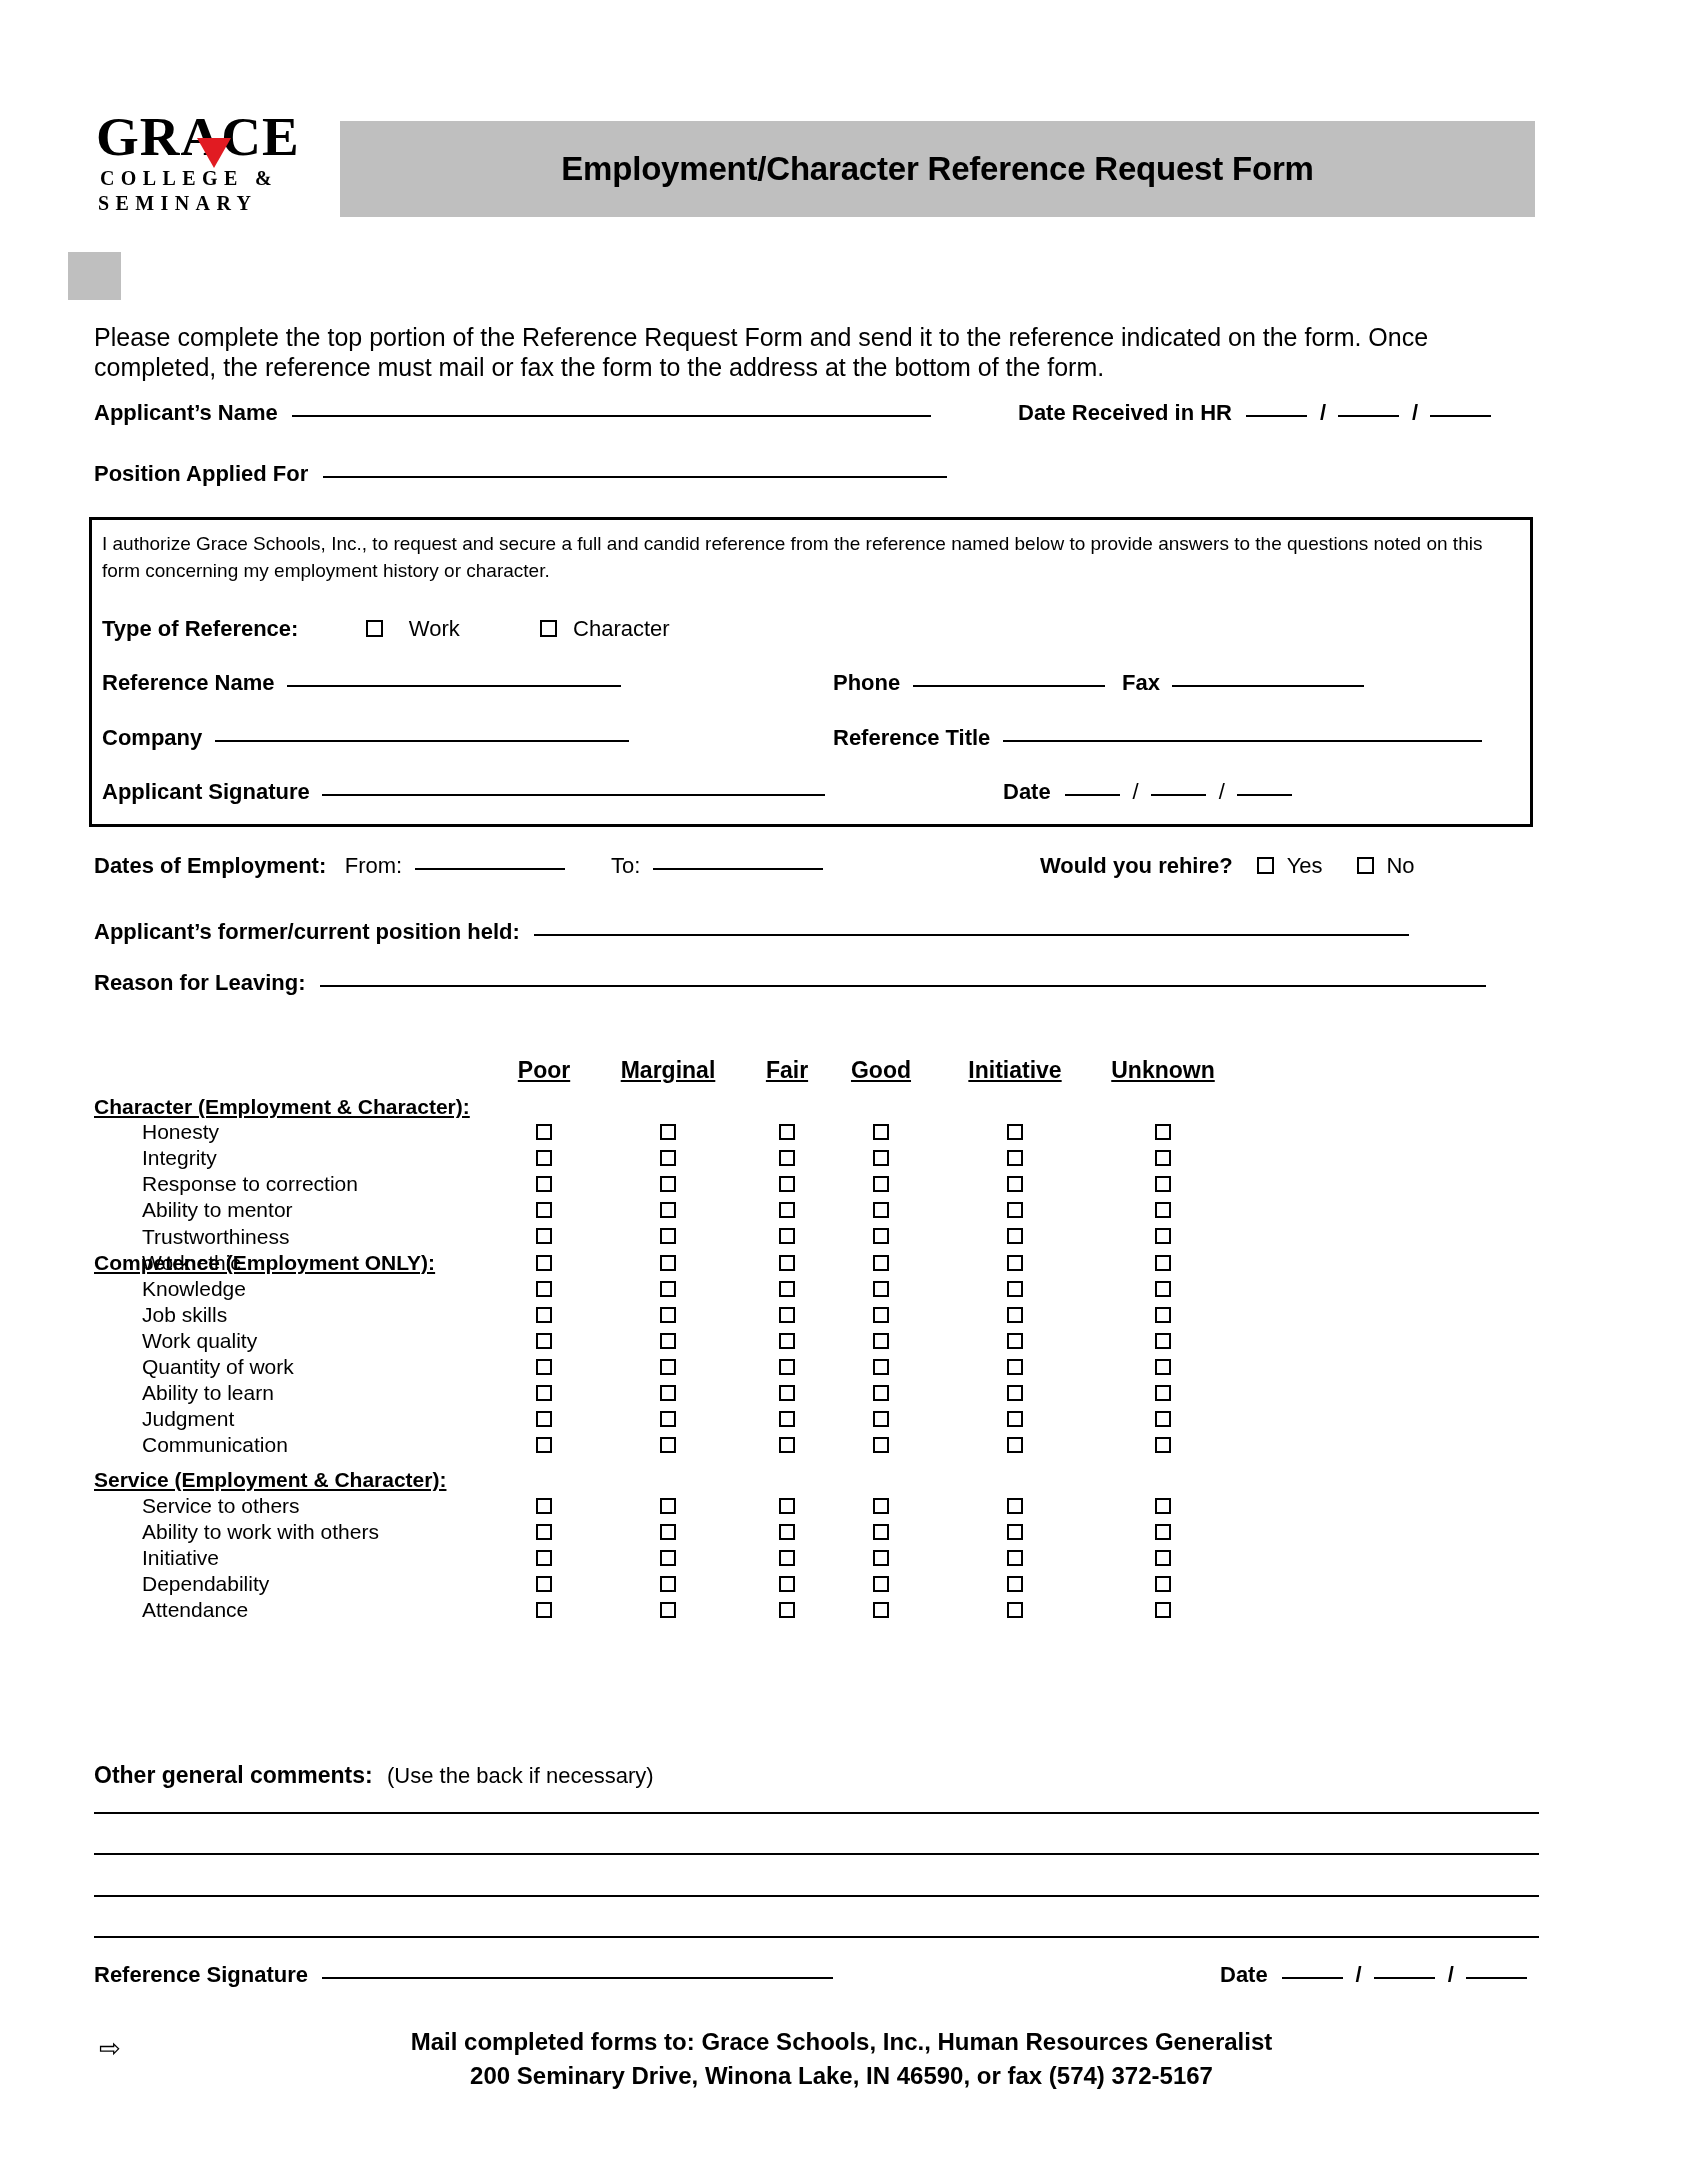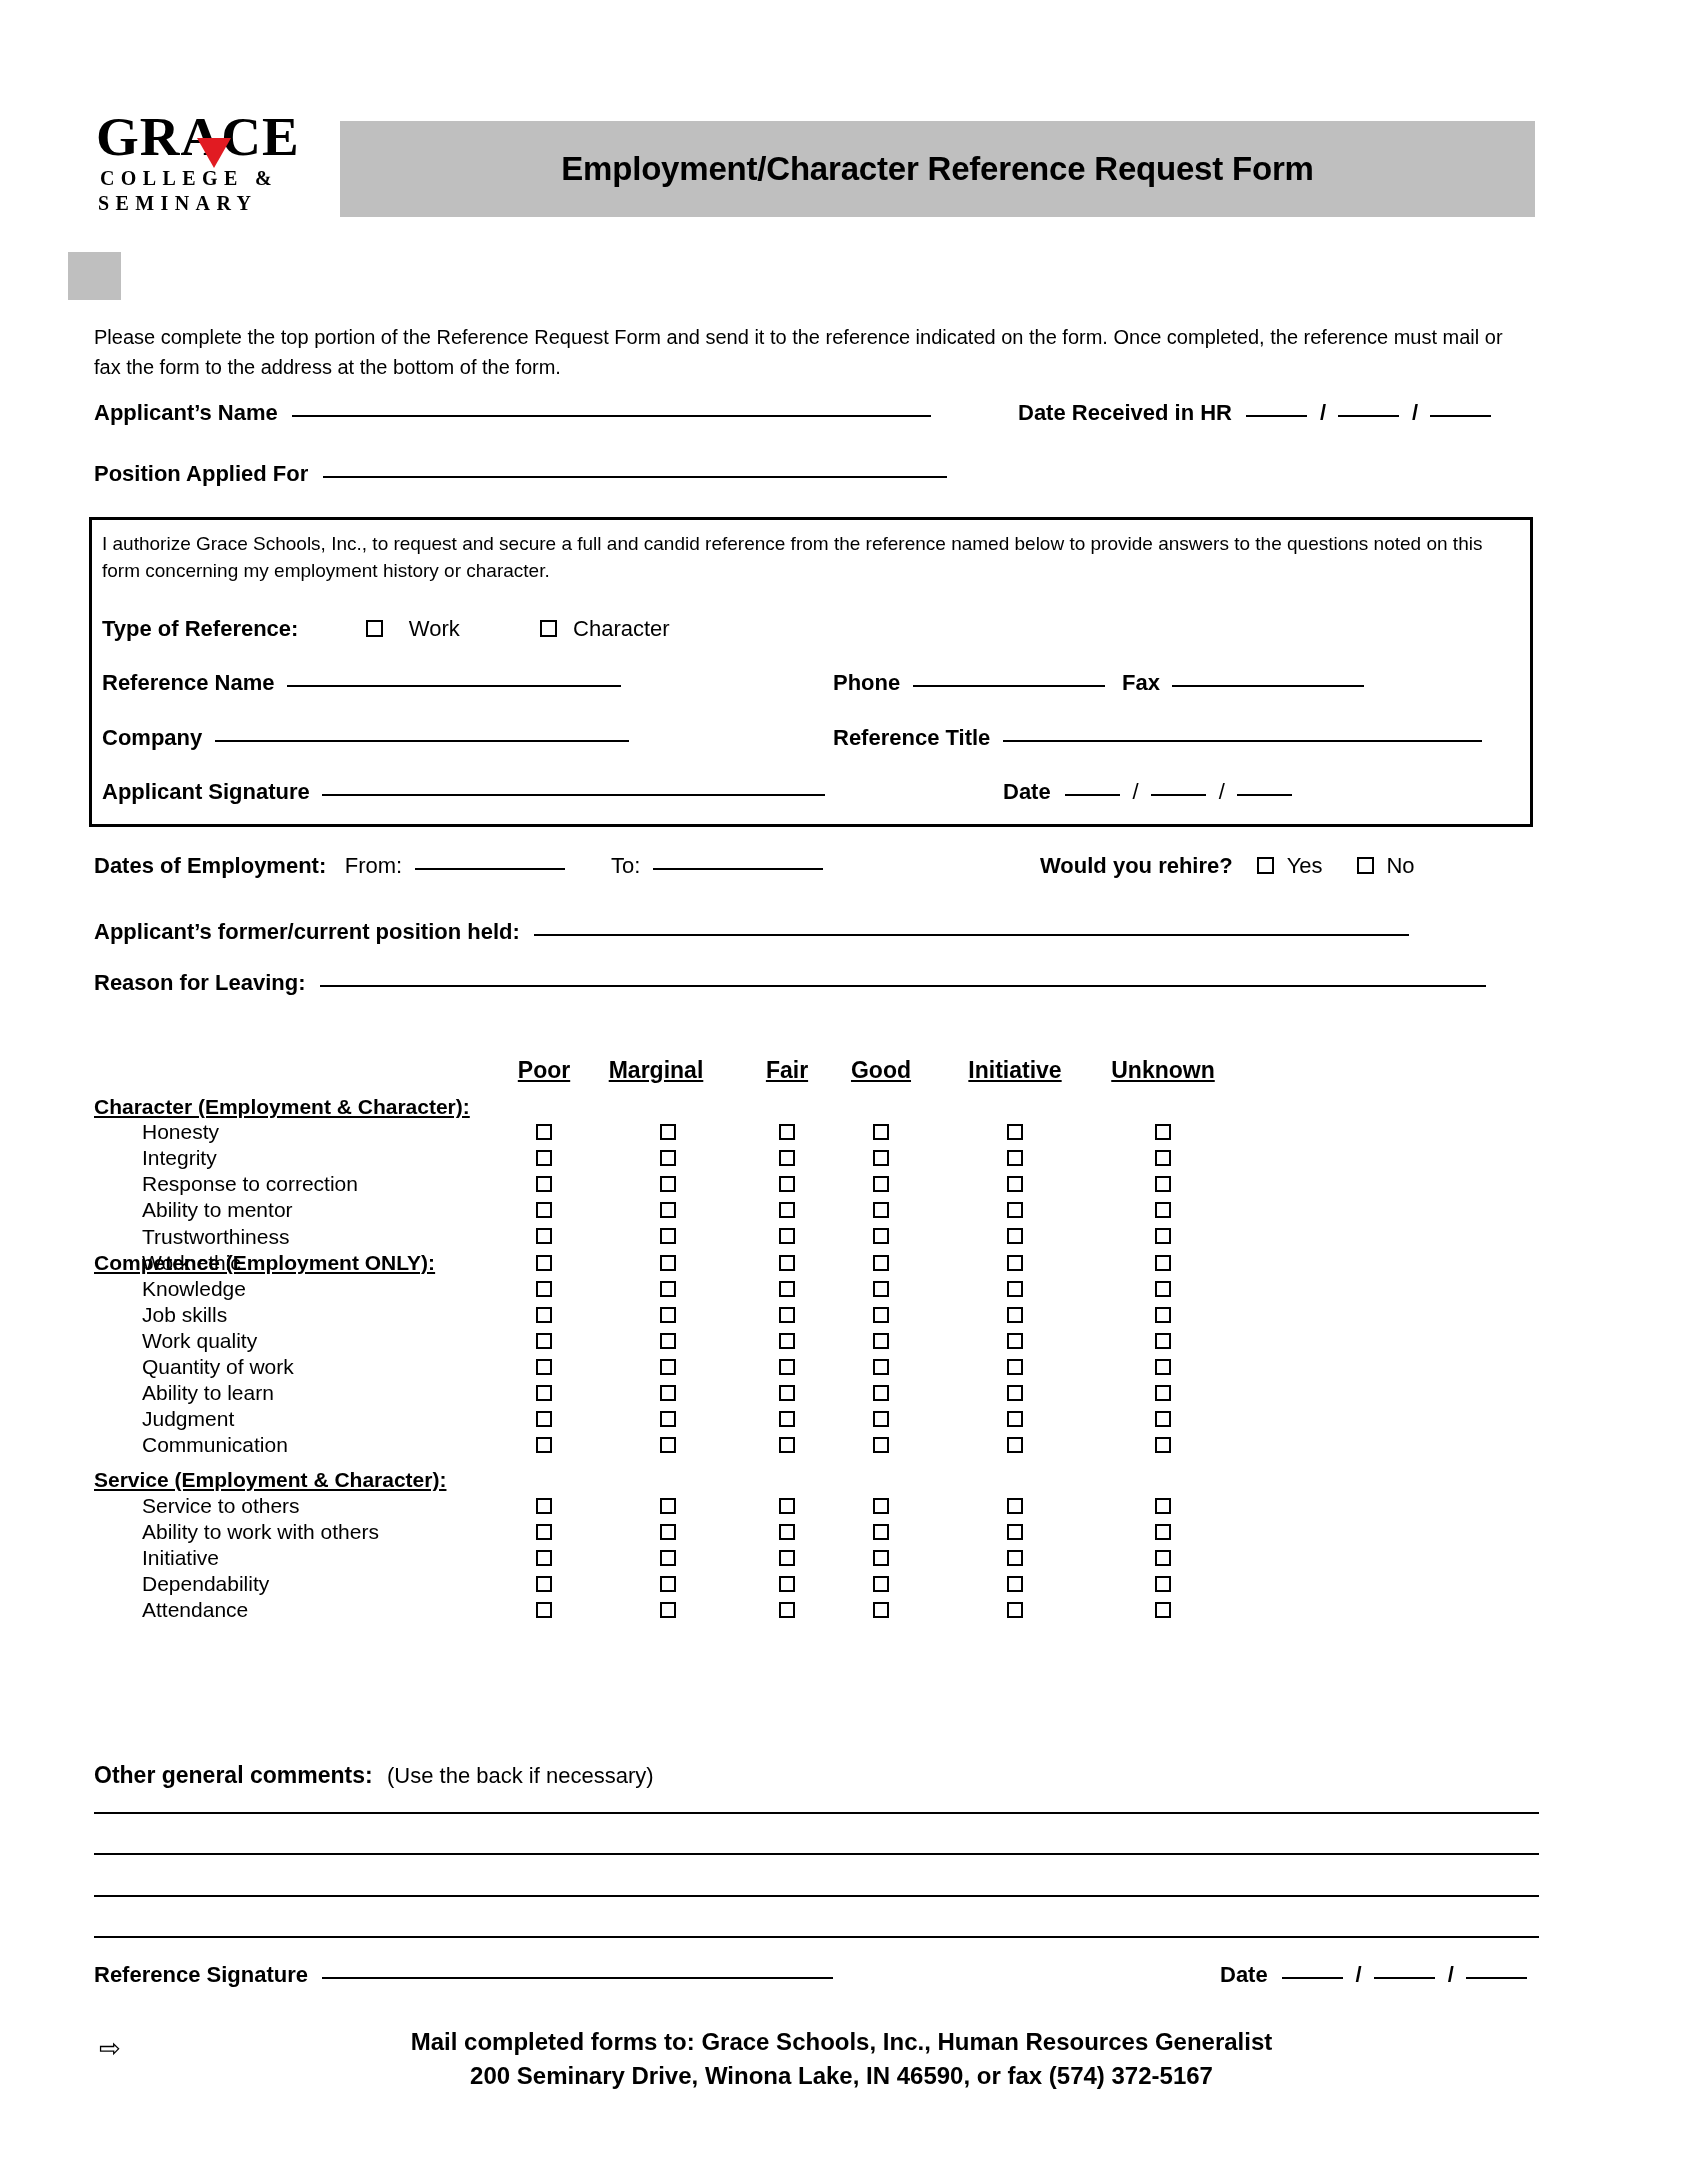--- a/index.html
+++ b/index.html
@@ -95,21 +95,21 @@
     top: 143px;
     width: 53px;
     height: 48px;
     background: #bfbfbf;
   }
   .instr {
     position: absolute;
     left: 94px;
     top: 322px;
     width: 1436px;
-    font-size: 20px;
+    font-size: 25px;
     line-height: 30px;
   }
 
   .lbl-b { font-weight: bold; font-size: 22px; }
   .lbl-n { font-weight: normal; font-size: 22px; }
 
   
   .rule {
     display: inline-block;
     border-bottom: 2.5px solid #000;
@@ -350,21 +350,21 @@
   </div>
 
   <div class="row" style="left:94px; top:970px;">
     <span class="lbl-b">Reason for Leaving:</span>
     <span class="rule-thin" style="width:1166px; margin-left:10px;"></span>
   </div>
 
   <div class="rating">
     <div class="rt-head" id="rt-head">
         <div class="rt-col-h" style="left: 450px; top: 0px;">Poor</div>
-        <div class="rt-col-h" style="left: 562px; top: 0px; text-decoration: underline;">Marginal</div>
+        <div class="rt-col-h" style="left: 574px; top: 0px; text-decoration: underline;">Marginal</div>
         <div class="rt-col-h" style="left: 693px; top: 0px;">Fair</div>
         <div class="rt-col-h" style="left: 787px; top: 0px;">Good</div>
         <div class="rt-col-h" style="left: 921px; top: 0px;">Initiative</div>
         <div class="rt-col-h" style="left: 1069px; top: 0px;">Unknown</div>
       </div>
     <div id="rt-body">
         <div class="sec-title" style="left: 0px; top: 38px;">Character (Employment &amp; Character):</div>
         <div class="item-label" style="top: 63px;">Honesty</div>
         <div class="cb-cell" style="left: 450px; top: 67px;"><span class="cb-sm"></span></div>
         <div class="cb-cell" style="left: 574px; top: 67px;"><span class="cb-sm"></span></div>

